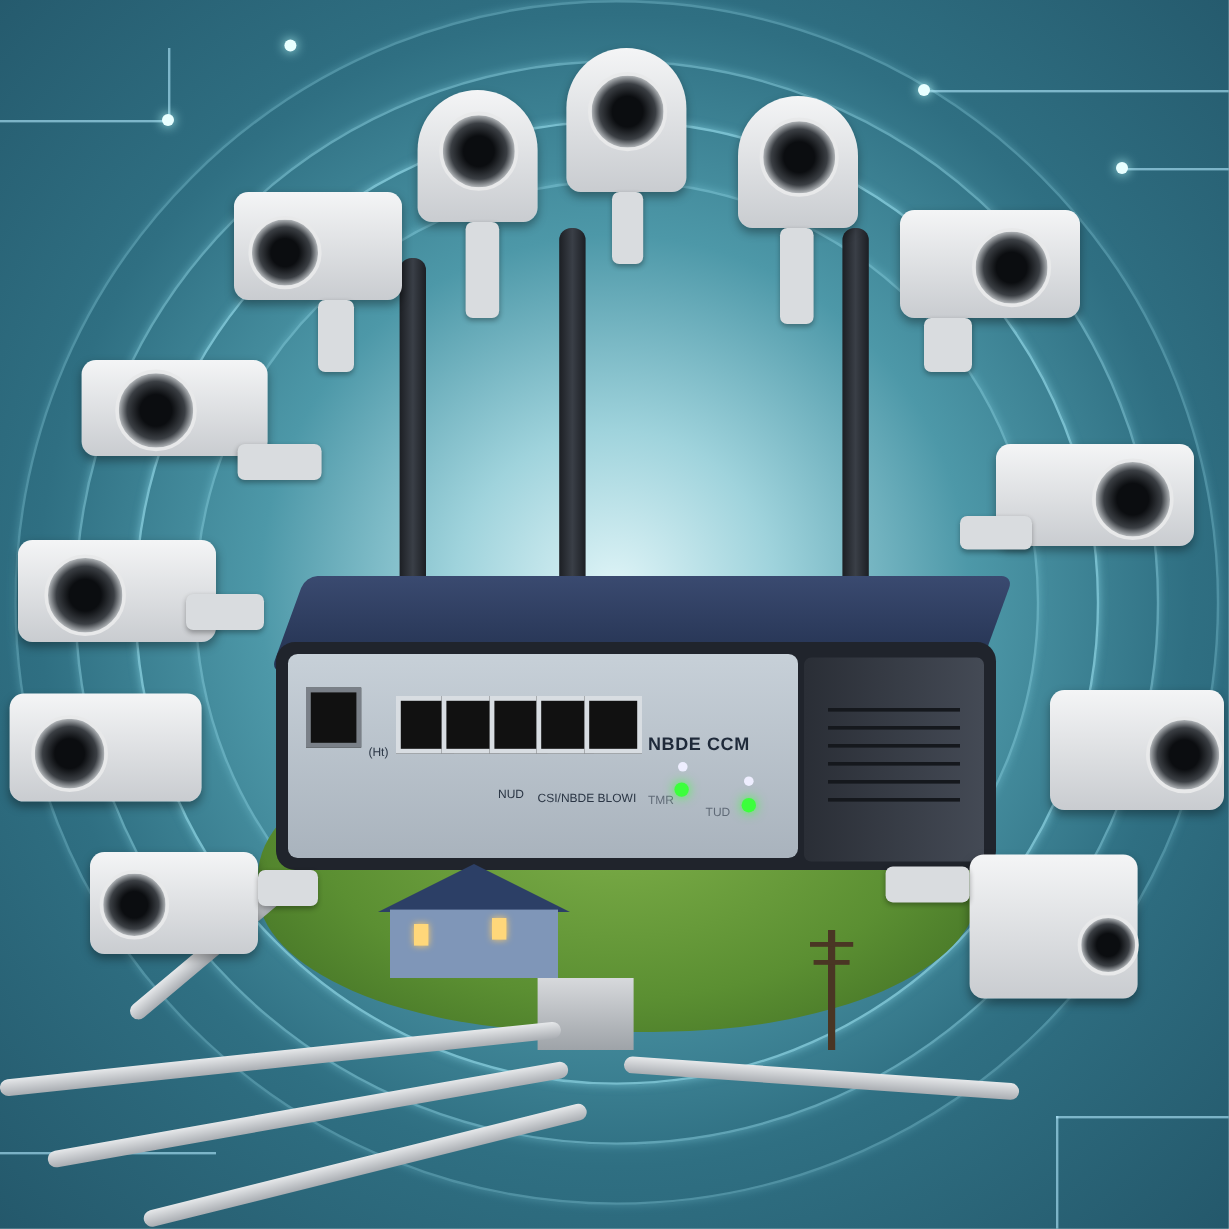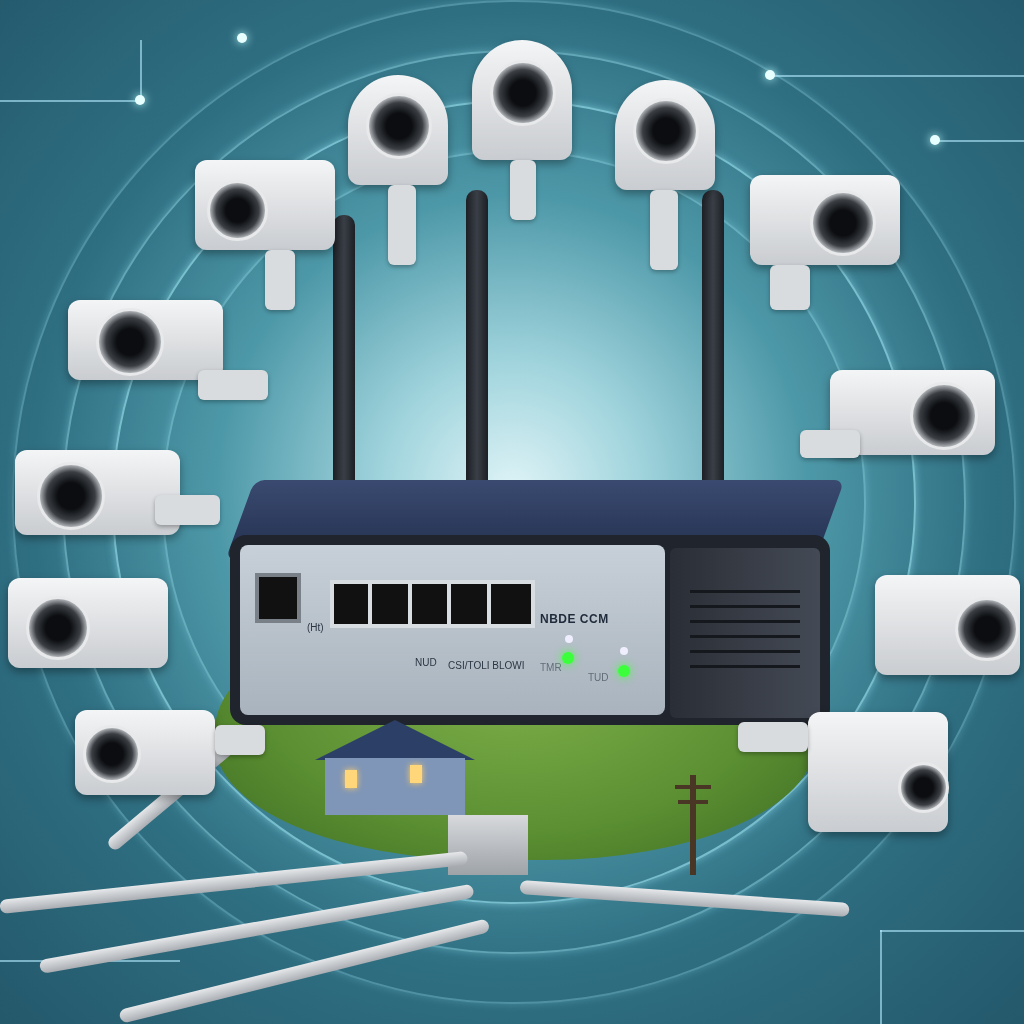--- a/index.html
+++ b/index.html
@@ -16,21 +16,21 @@
   .router-top{position:absolute;left:240px;top:480px;width:590px;height:80px;
     background:linear-gradient(180deg,#3a4a70,#22304e);transform:skewX(-20deg);border-radius:10px;}
   .router-front{position:absolute;left:230px;top:535px;width:600px;height:190px;background:#20242c;border-radius:16px;}
   .router-panel{position:absolute;left:240px;top:545px;width:425px;height:170px;background:linear-gradient(180deg,#c7d0d8,#a9b3bd);border-radius:8px;}
   .router-side{position:absolute;left:670px;top:548px;width:150px;height:170px;background:linear-gradient(90deg,#2a2e36,#444a55);border-radius:6px;}
   .vent{position:absolute;left:690px;width:110px;height:3px;background:#15181d;}
   .port{position:absolute;top:580px;width:48px;height:48px;background:#111;border:4px solid #d8dde2;box-sizing:border-box;}
   .wan-port{position:absolute;left:255px;top:573px;width:46px;height:50px;background:#111;border:4px solid #7a8088;box-sizing:border-box;}
   .led{position:absolute;width:12px;height:12px;border-radius:50%;background:#3cff3c;box-shadow:0 0 10px #4f4;}
   .led-white{position:absolute;width:8px;height:8px;border-radius:50%;background:#eef;}
-  .label{position:absolute;color:#1f2a3a;font-size:12px;font-weight:bold;letter-spacing:0.5px;}
+  .label{position:absolute;color:#1f2a3a;font-size:15px;font-weight:bold;letter-spacing:0.5px;}
   .label-small{position:absolute;color:#2b3645;font-size:10px;}
   .camera{position:absolute;}
   .cam-body{position:absolute;background:linear-gradient(180deg,#f4f5f6,#c9ccd0);border-radius:12px;box-shadow:0 4px 8px rgba(0,0,0,0.35);}
   .cam-lens{position:absolute;border-radius:50%;background:radial-gradient(circle,#0b0d10 30%,#3b3f44 55%,#cfd3d6 75%);border:3px solid #e8e9ea;}
   .cam-mount{position:absolute;background:#d9dcdf;border-radius:6px;box-shadow:0 2px 4px rgba(0,0,0,0.3);}
   .house{position:absolute;left:315px;top:720px;width:160px;height:95px;}
   .house-roof{position:absolute;left:0;top:0;width:0;height:0;border-left:80px solid transparent;border-right:80px solid transparent;border-bottom:40px solid #2c3f66;}
   .house-wall{position:absolute;left:10px;top:38px;width:140px;height:57px;background:#7f96b8;}
   .window{position:absolute;width:12px;height:18px;background:#ffd77a;box-shadow:0 0 6px #ffcc66;}
   .cable{position:absolute;height:14px;background:linear-gradient(180deg,#e6e8ea,#a9adb2);border-radius:7px;transform-origin:left center;}
@@ -78,21 +78,21 @@
 <div class="wan-port"></div>
 <div class="port" style="left:330px;"></div>
 <div class="port" style="left:368px;"></div>
 <div class="port" style="left:408px;"></div>
 <div class="port" style="left:447px;"></div>
 <div class="port" style="left:487px;"></div>
 
 <div class="label" style="left:540px;top:612px;">NBDE CCM</div>
 <div class="label-small" style="left:307px;top:622px;">(Ht)</div>
 <div class="label-small" style="left:415px;top:657px;">NUD</div>
-<div class="label-small" style="left:448px;top:660px;">CSI/TOLI BLOWI</div>
+<div class="label-small" style="left:448px;top:660px;">CSI/NBDE BLOWI</div>
 <div class="label-small" style="left:540px;top:662px;opacity:0.6">TMR</div>
 <div class="label-small" style="left:588px;top:672px;opacity:0.6">TUD</div>
 
 <div class="led-white" style="left:565px;top:635px;"></div>
 <div class="led" style="left:562px;top:652px;"></div>
 <div class="led-white" style="left:620px;top:647px;"></div>
 <div class="led" style="left:618px;top:665px;"></div>
 
 <div class="house">
   <div class="house-roof"></div>

